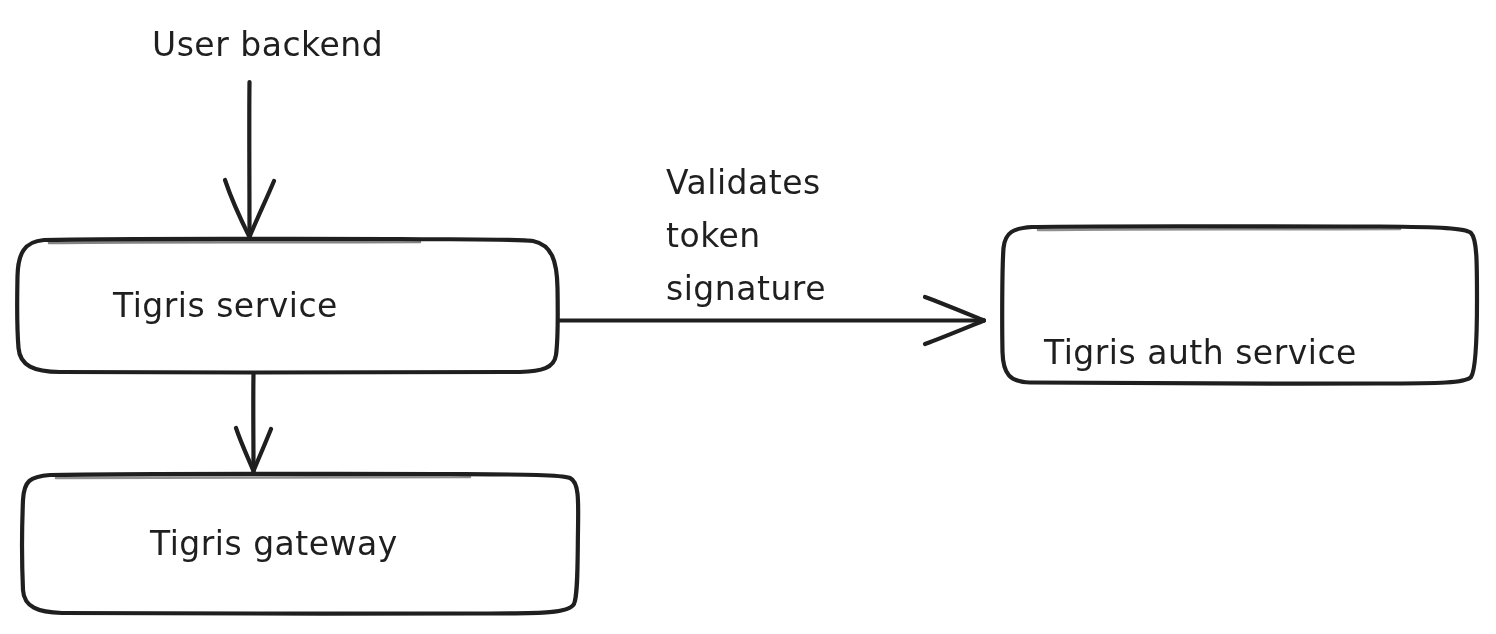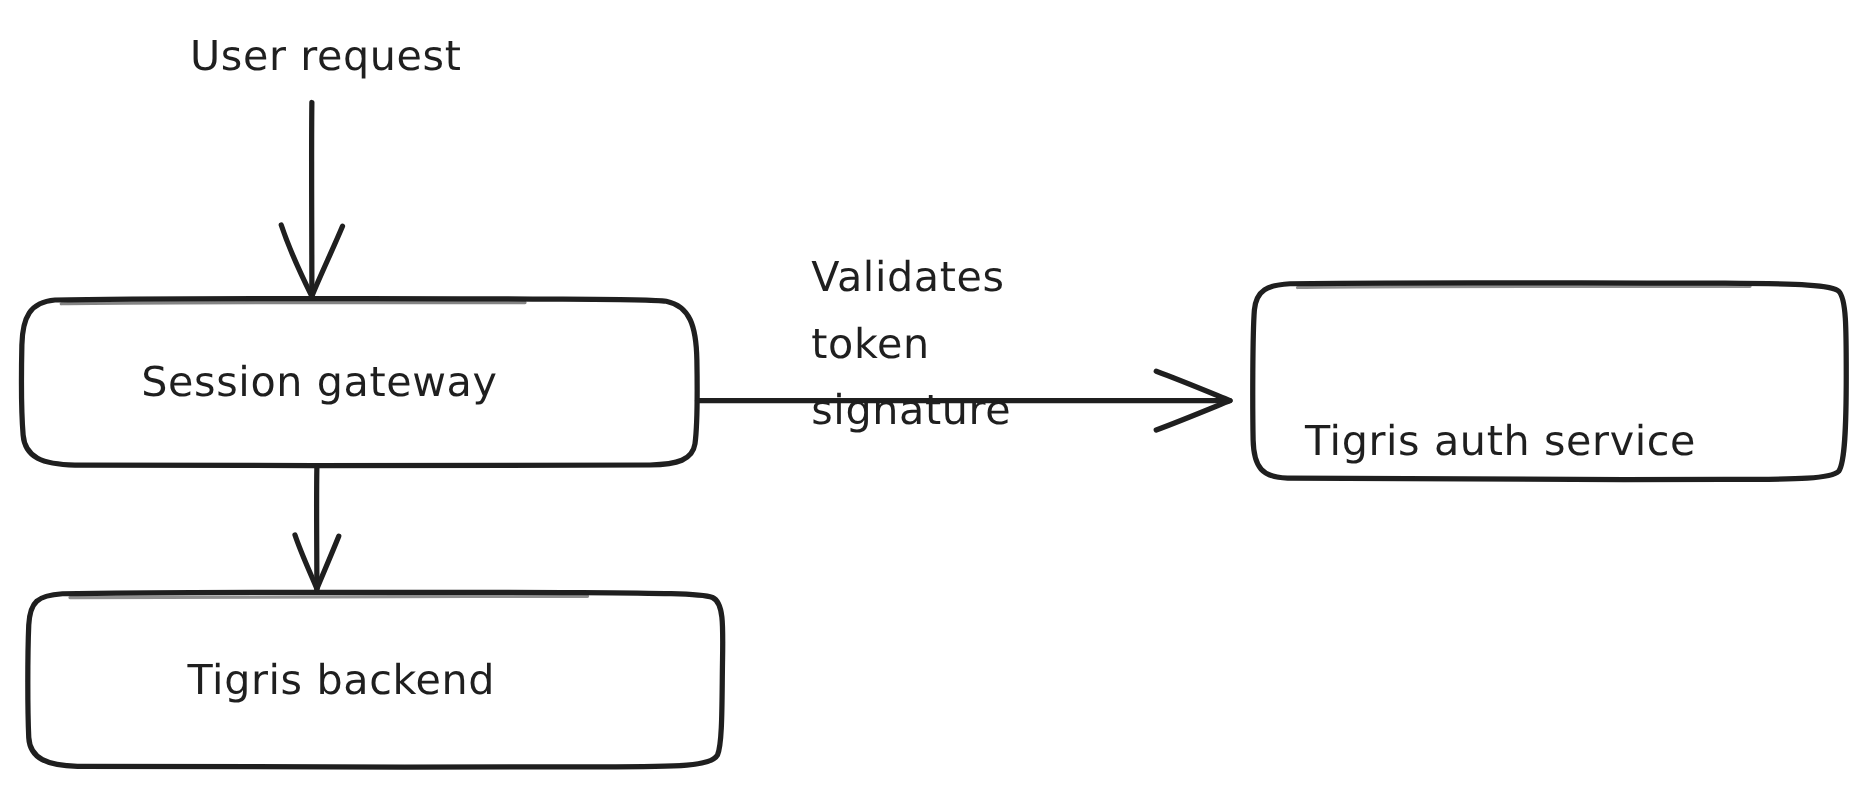--- a/index.html
+++ b/index.html
@@ -96,26 +96,26 @@
 
       <g>
         <path d="M558,320.5 C650,320 820,320.5 983,320.5"></path>
         <path d="M925,297 C944,304 968,314 984,320.5"></path>
         <path d="M925,344 C944,337 968,327 984,320.5"></path>
       </g>
 
     </g>
   </svg>
 
-  <div class="edge-label" style="left:152px; top:18px;">User request</div>
+  <div class="edge-label" style="left:152px; top:18px;">User backend</div>
 
 
-  <div class="edge-label multiline" style="left:649px; top:156px;margin-top:39px;">Validates
+  <div class="edge-label multiline" style="left:666px; top:156px;">Validates
 token
 signature</div>
 
-  <div class="node-label" style="left:113px; top:286px;">Session gateway</div>
+  <div class="node-label" style="left:113px; top:286px;">Tigris service</div>
 
-  <div class="node-label" style="left:150px; top:524px;">Tigris backend</div>
+  <div class="node-label" style="left:150px; top:524px;">Tigris gateway</div>
 
   <div class="node-label" style="left:1044px; top:285px;margin-top:48px;">Tigris auth service</div>
 
 </div>
 
 </body></html>

